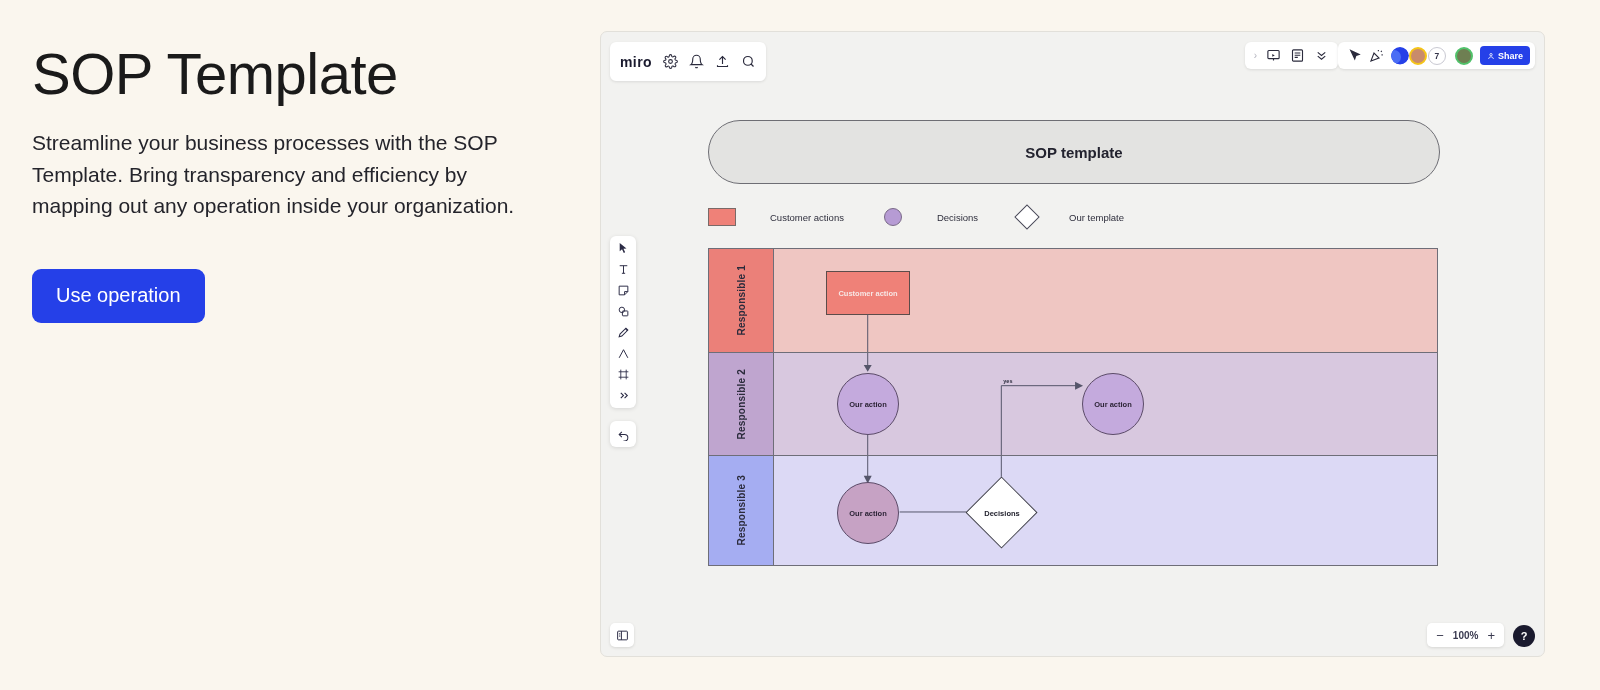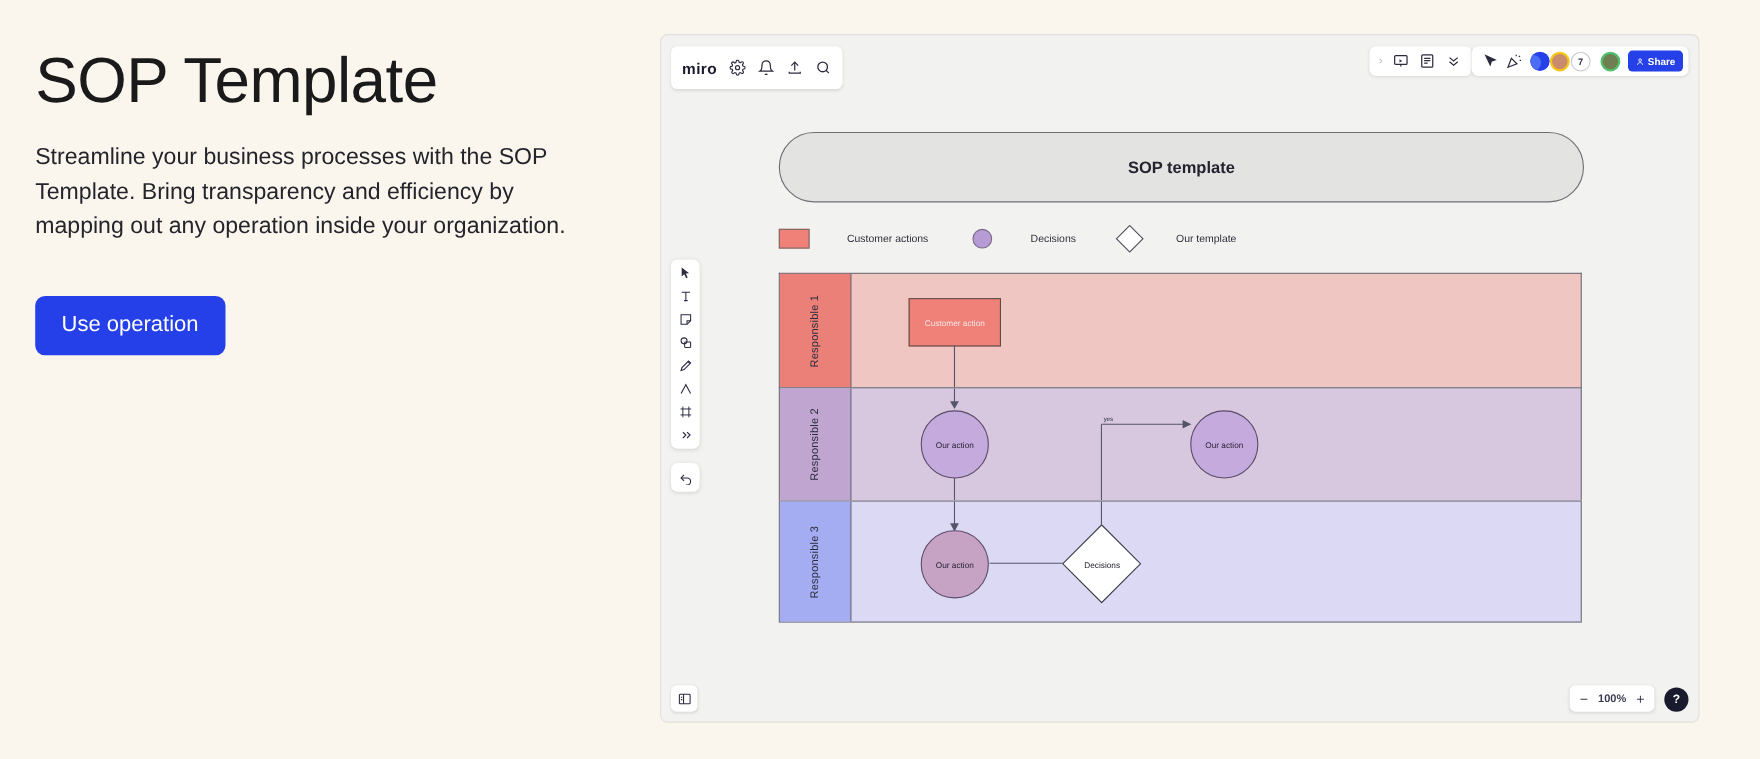--- a/index.html
+++ b/index.html
@@ -116,21 +116,21 @@
   .sop-banner-label { font-size: 15px; font-weight: 700; color: #23232F; }
 
   .legend { position: absolute; left: 107px; top: 176px; display: flex; align-items: center; text-align: right; }
   .legend-item { display: flex; align-items: center; }
   .lg-swatch-rect { width: 28px; height: 18px; background: #EF8178; border: 1px solid #7A6A68; }
   .lg-swatch-circle { width: 18px; height: 18px; border-radius: 50%; background: #B69BD4; border: 1px solid #7A6A88; }
   .lg-swatch-diamond { width: 18px; height: 18px; background: #fff; border: 1px solid #4A4A58; transform: rotate(45deg); }
   .lg-label { font-size: 9.5px; color: #2E2E3C; }
 
   .swim { position: absolute; left: 107px; top: 216px; width: 730px; height: 318px; }
-  .lane { position: relative; width: 100%; border: 1px solid #6E6E78; border-bottom: none; display: flex; }
+  .lane { position: relative; width: 100%; border: 1px solid #6E6E78; border-bottom: none; display: flex; font-weight: bold; }
   .lane:last-child { border-bottom: 1px solid #6E6E78; }
   .lane-1 { height: 104px; background: #EFC6C2; }
   .lane-2 { height: 103px; background: #D8C8DF; }
   .lane-3 { height: 111px; background: #DCD9F5; }
   .lane-head { width: 65px; border-right: 1px solid #6E6E78; display: flex; align-items: center; justify-content: center; }
   .lane-head-1 { background: #EB8079; }
   .lane-head-2 { background: #BFA5CF; }
   .lane-head-3 { background: #A5ADF2; }
   .lane-title {
     writing-mode: vertical-rl; transform: rotate(180deg);

